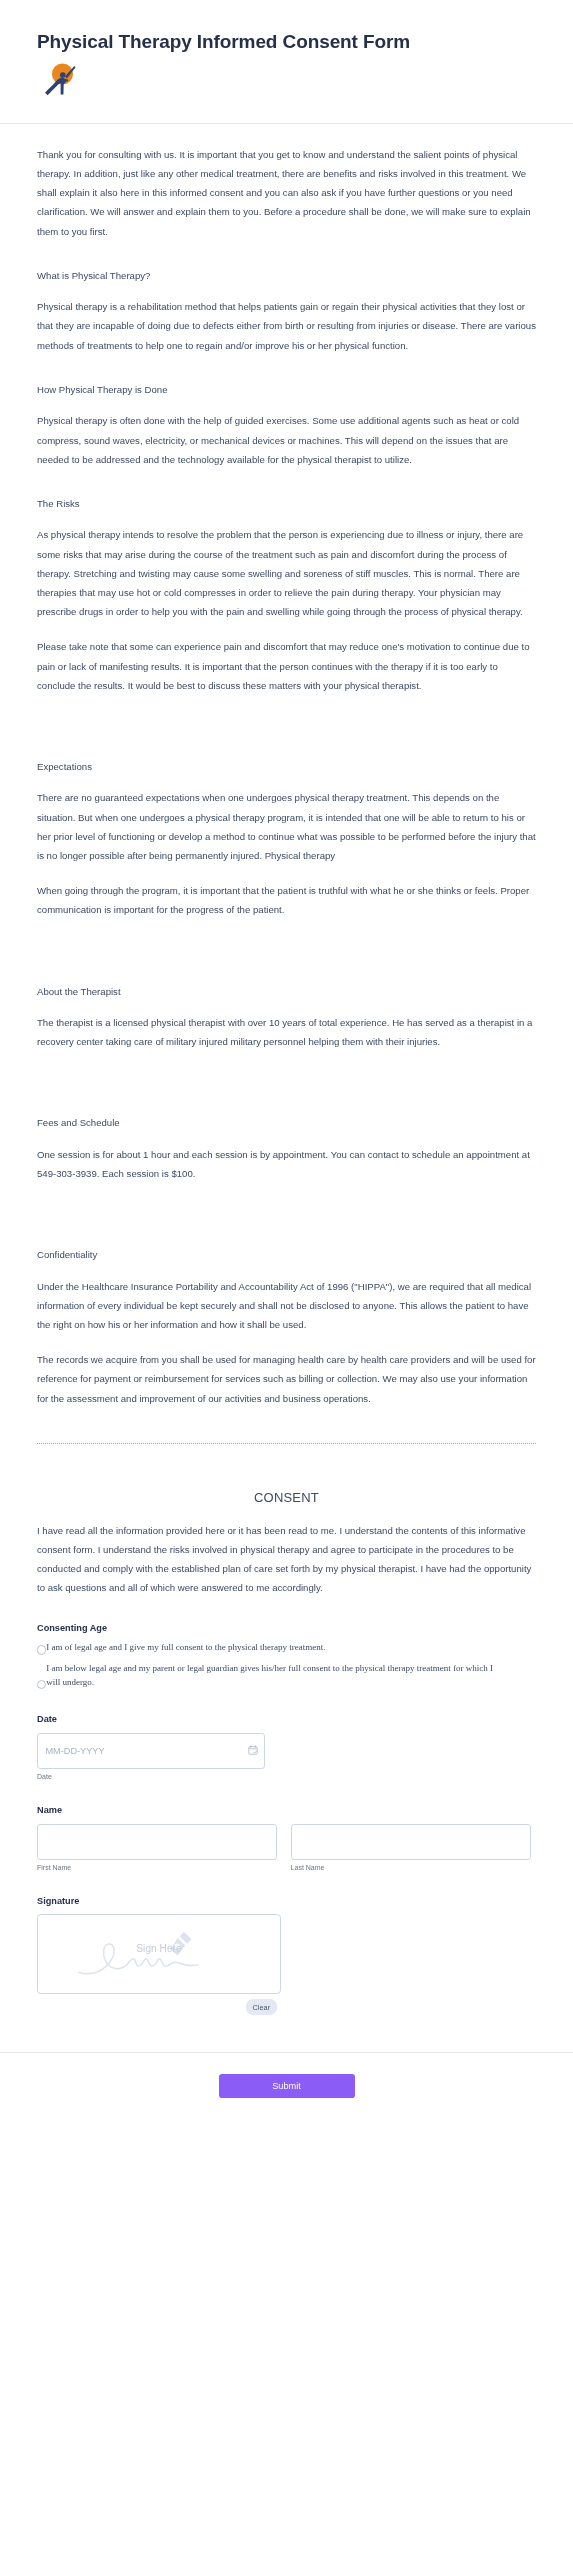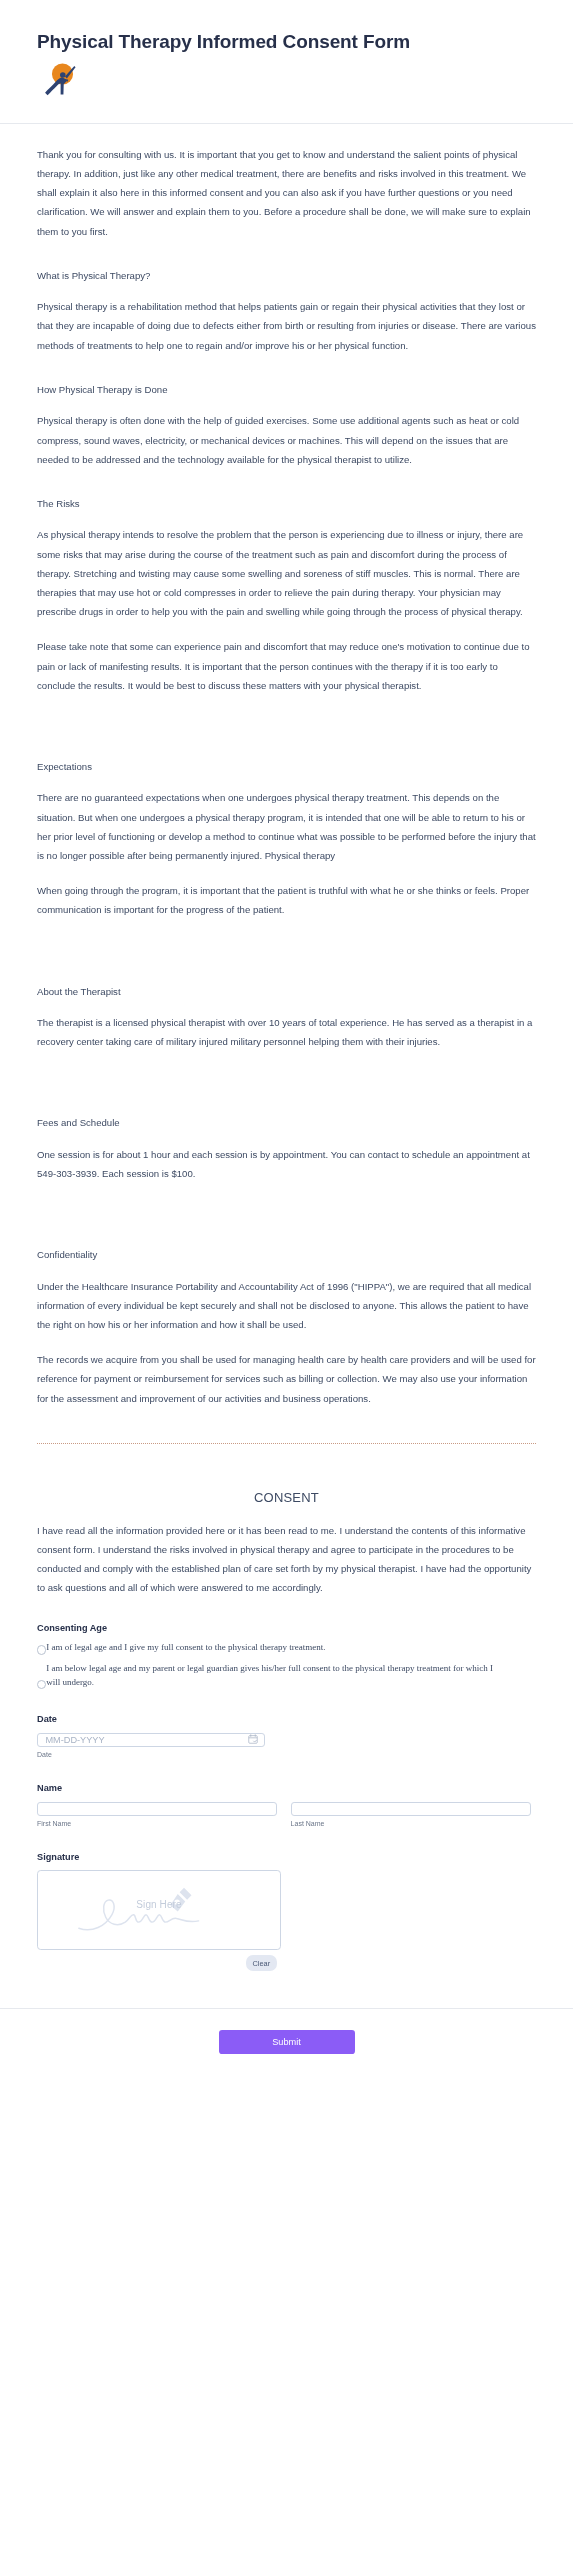--- a/index.html
+++ b/index.html
@@ -125,21 +125,21 @@
   }
   .radio-text {
     font-size: 9px;
     line-height: 1.5;
     color: #3d4a63;
     max-width: 456px;
   }
 
   .text-input {
     width: 100%;
-    height: 14px;
+    height: 36px;
     border: 0.6px solid #cdd6e4;
     border-radius: 3.1px;
     background: #fff;
     font-size: 9.2px;
     font-family: "Liberation Sans", sans-serif;
     color: #3d4a63;
     padding: 0 7.4px;
     outline: none;
   }
   .text-input::placeholder { color: #a8b3c5; }

